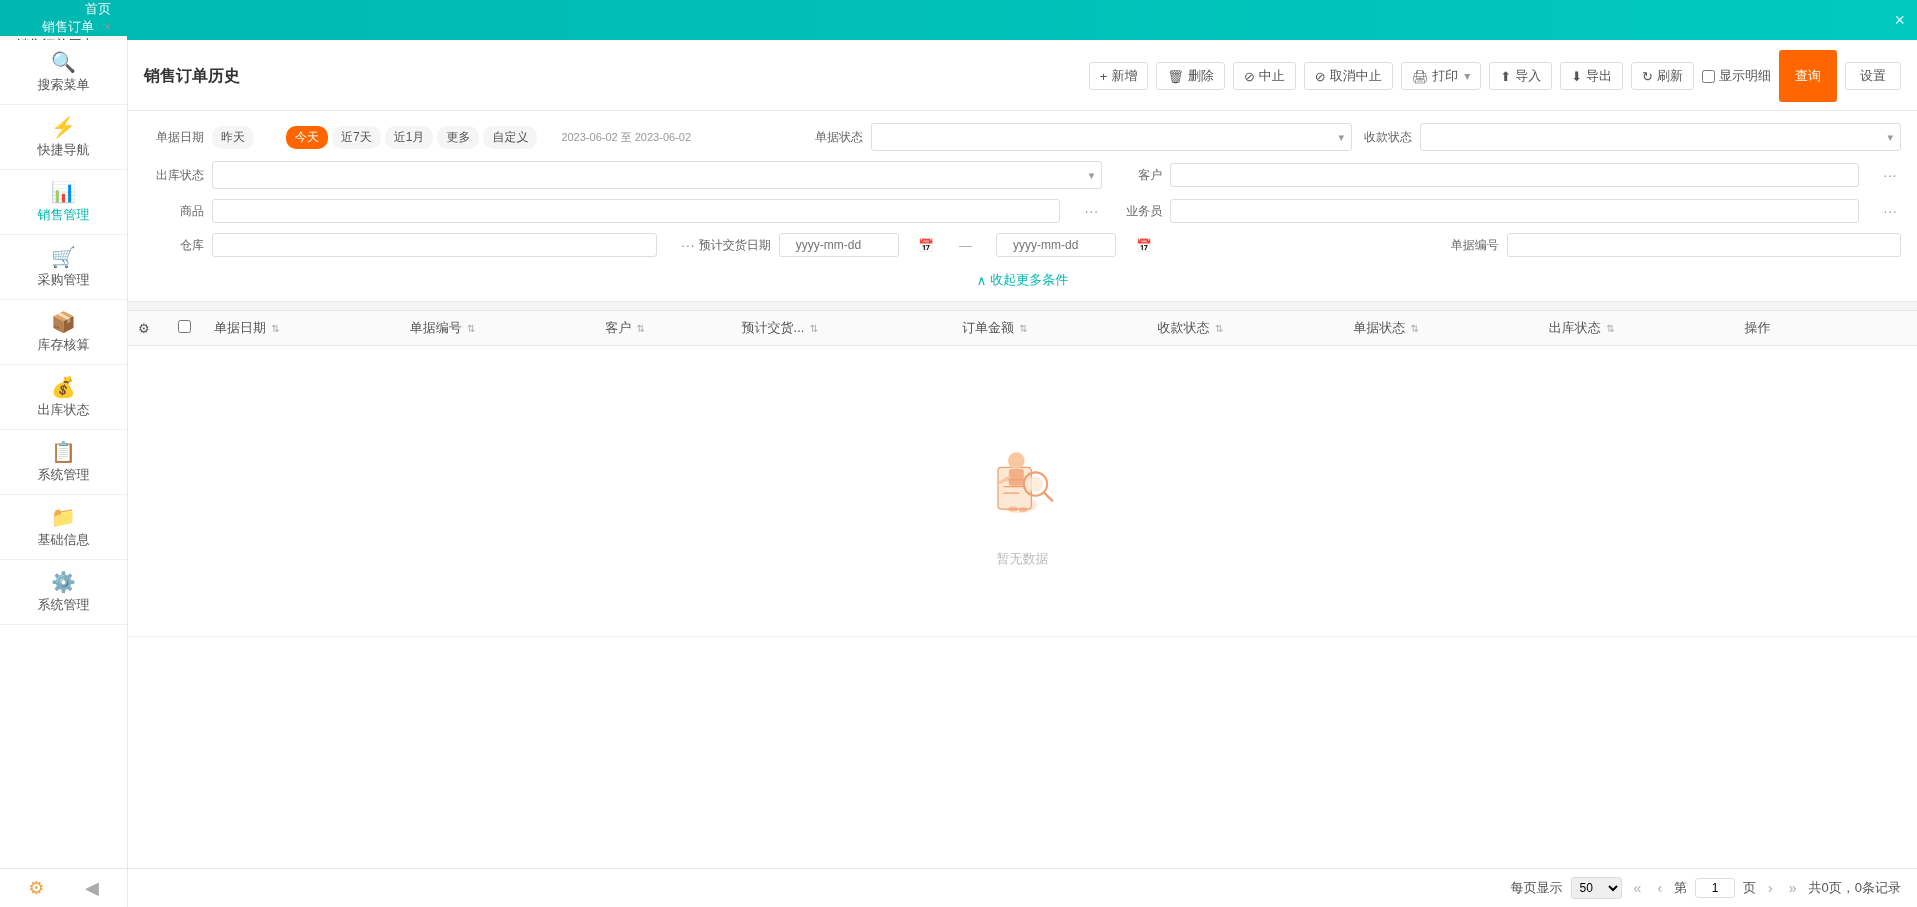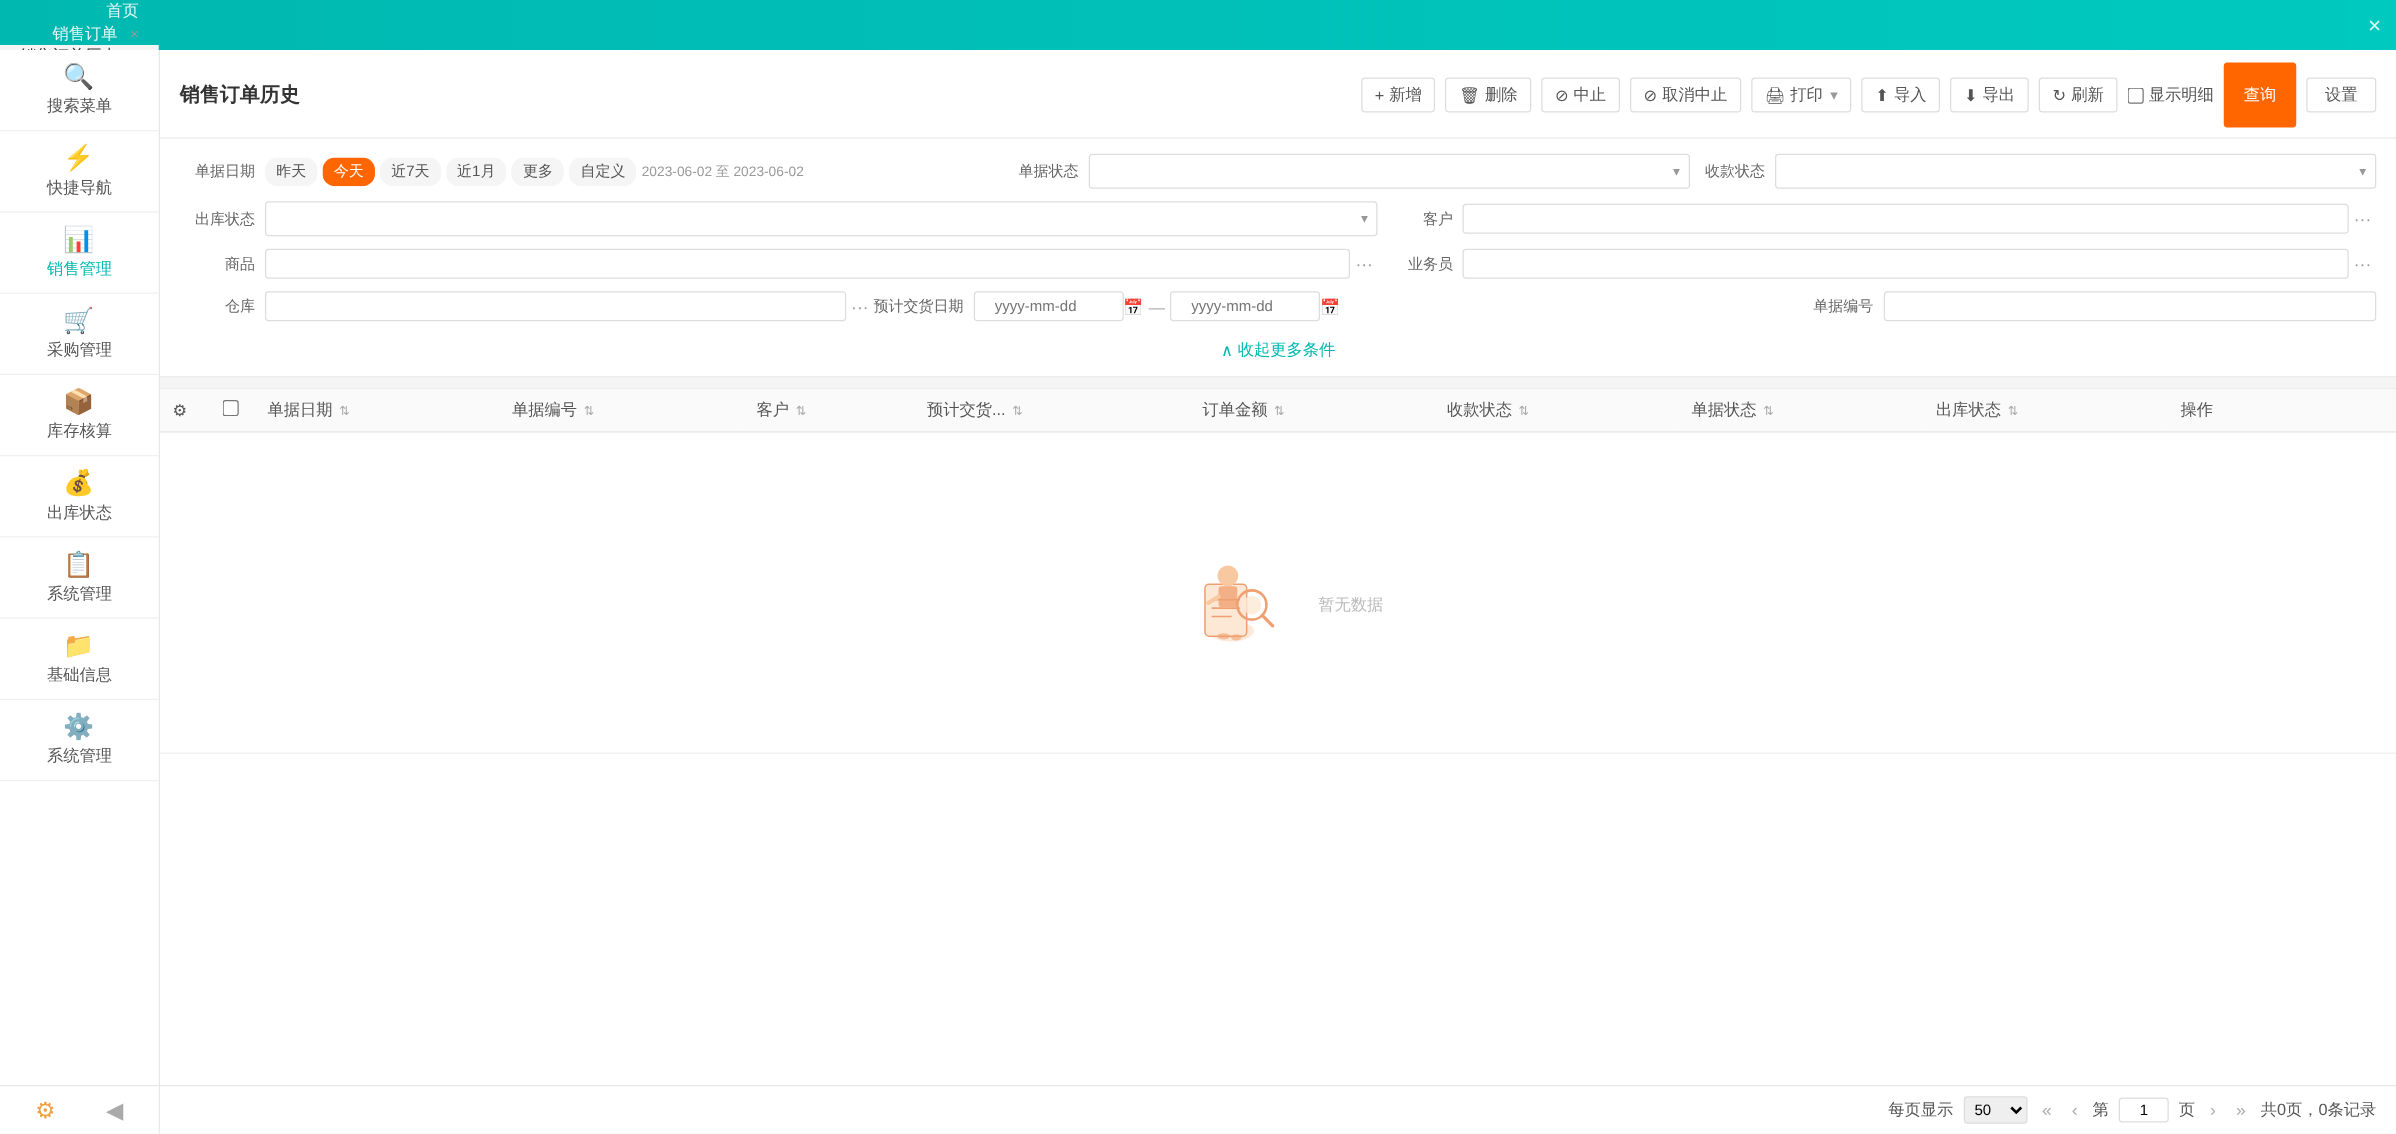--- a/index.html
+++ b/index.html
@@ -192,21 +192,21 @@
       color: #666;
       font-size: 12px;
       white-space: nowrap;
       min-width: 60px;
       text-align: right;
     }
     .filter-control {
       flex: 1;
       display: flex;
       align-items: center;
-      gap: 0;
+      gap: 20px;
       min-width: 0;
     }
     .filter-input {
       border: 1px solid #ddd;
       border-radius: 3px;
       padding: 4px 16px;
       font-size: 12px;
       color: #333;
       outline: none;
       background: #fff;
@@ -255,20 +255,21 @@
       border-radius: 10px;
       font-size: 12px;
       cursor: pointer;
       color: #555;
       background: #f5f5f5;
       border: 1px solid transparent;
     }
     .date-chip.active {
       background: #ff6600;
       color: white;
+      margin-left: 28px;
     }
     .date-range-text {
       font-size: 11px;
       color: #999;
       margin-left: 4px;
     }
 
     
     .dots-btn {
       color: #999;
@@ -326,21 +327,21 @@
       text-align: center;
     }
     .th-checkbox {
       width: 36px;
       text-align: center;
     }
 
     
     .empty-state {
       display: flex;
-      flex-direction: row;
+      flex-direction: column;
       align-items: center;
       justify-content: center;
       padding: 80px 0 60px;
       color: #bbb;
       font-size: 13px;
       gap: 16px;
     }
     .empty-icon {
       width: 100px;
       height: 100px;

